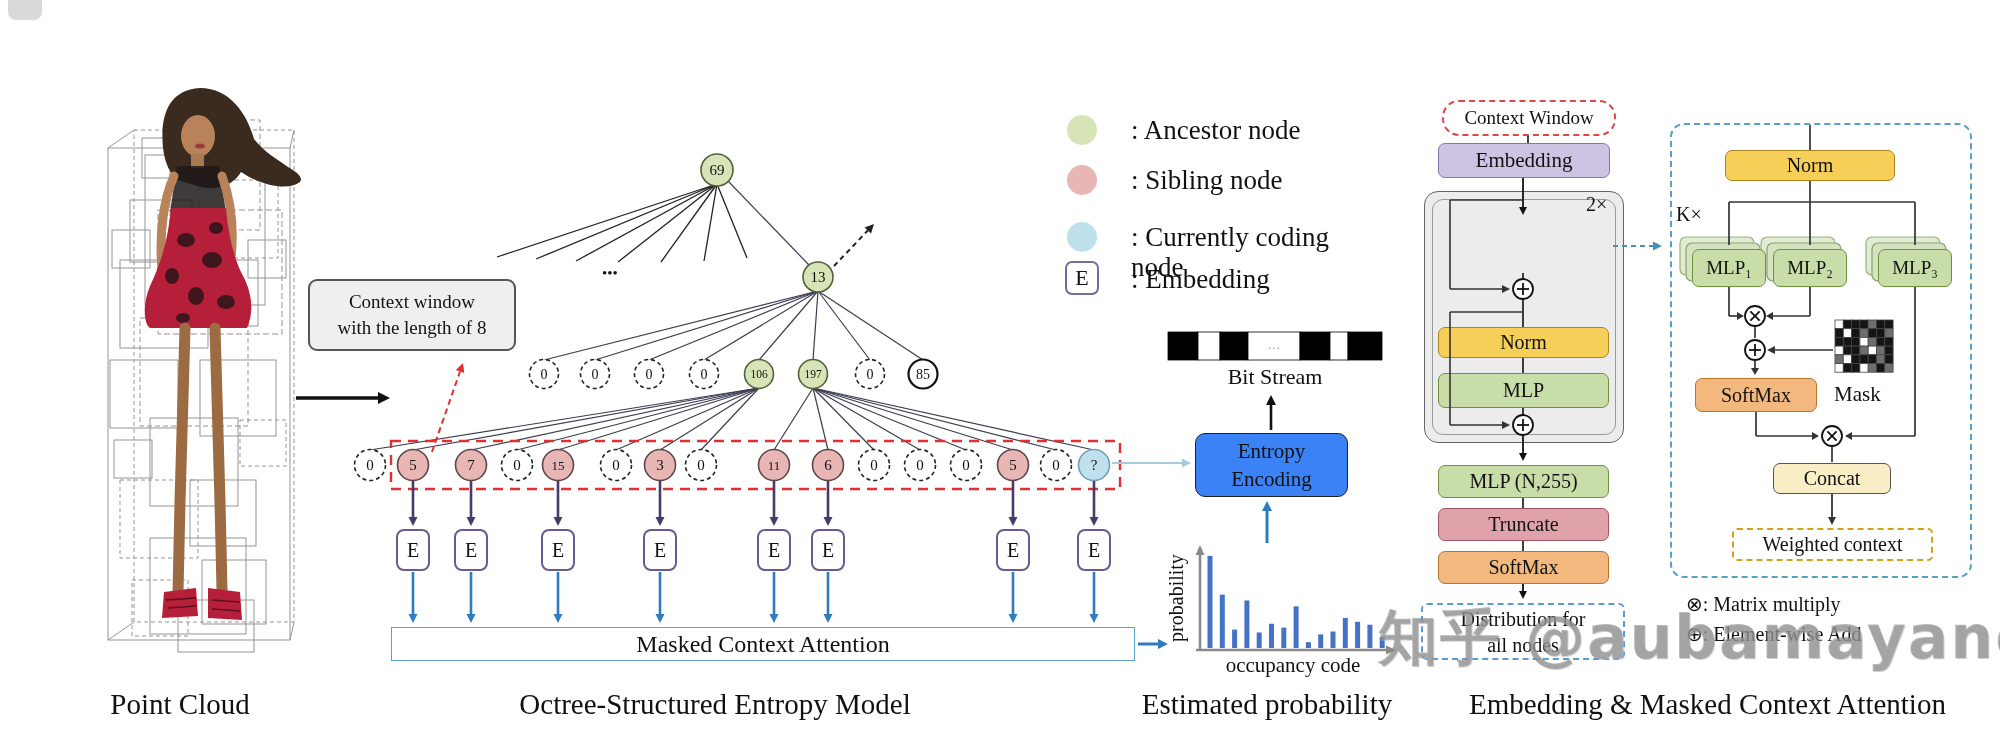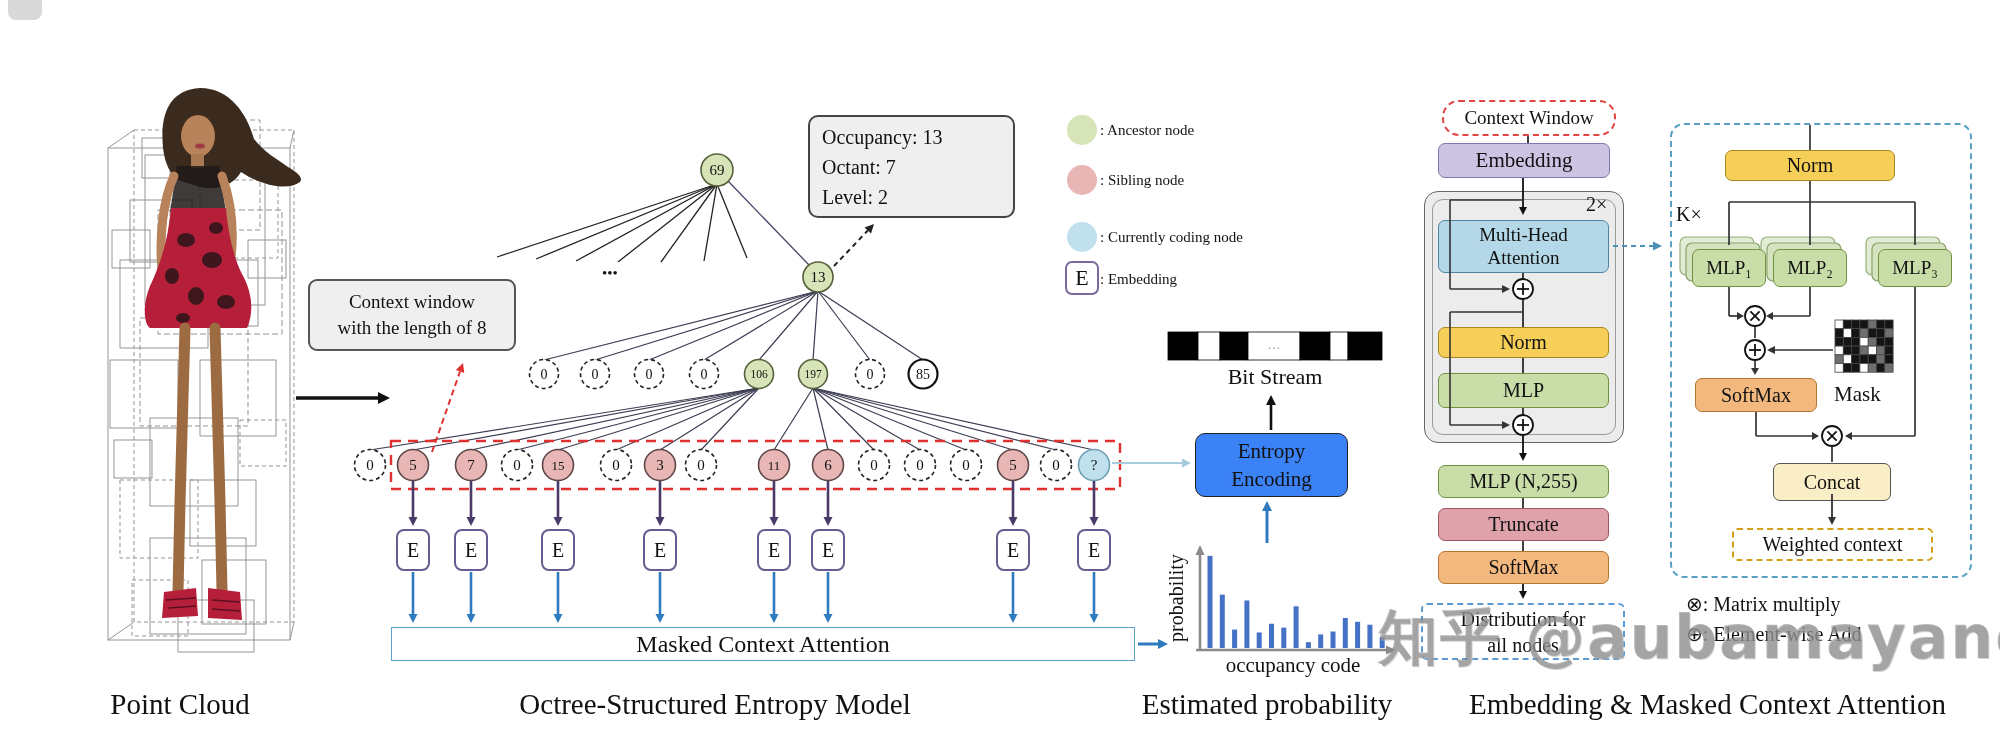--- a/index.html
+++ b/index.html
@@ -10,21 +10,21 @@
   .col{display:flex;flex-direction:column;align-items:center;justify-content:center;text-align:center;}
   svg.layer{position:absolute;left:0;top:0;pointer-events:none;}
   #under{z-index:1;} .z2{z-index:2;} .z3{z-index:3;} #ov{z-index:4;} .z10{z-index:10;}
 
   .notebox{background:#efefef;border:2px solid #555;border-radius:9px;font-size:19px;line-height:1.35;}
   .occbox{background:#efefef;border:2px solid #444;border-radius:10px;font-size:20px;line-height:1.5;
           display:flex;flex-direction:column;justify-content:center;padding-left:12px;}
   .caption{font-size:29px;text-align:center;}
   .legend-dot{width:30px;height:30px;border-radius:50%;}
   .c-ancestor{background:#d6e4b8;} .c-sibling{background:#e9b6b6;} .c-current{background:#bfe0ec;}
-  .legend-lab{font-size:15px;line-height:30px;}
+  .legend-lab{font-size:27px;line-height:30px;margin-left:31px;}
   .ebox-leg{width:34px;height:34px;border:2px solid #7a6a9c;border-radius:7px;background:#fff;
             font-size:22px;display:flex;align-items:center;justify-content:center;}
   .mcabox{border:1.6px solid #5ba3c9;background:#fff;font-size:24px;}
   .entbox{border:1.8px solid #222;border-radius:10px;background:#3b82f6;font-size:21px;line-height:1.35;}
   .bslab{font-size:22px;text-align:center;}
 
   .rp{border-radius:7px;font-size:20px;}
   .rp-sm{line-height:1.2;}
   .cwred{border:2px dashed #e24444;border-radius:17px;background:#fff;font-size:19px;}
   .emb{background:#cdc3e3;border:1.5px solid #8674ae;}
@@ -120,25 +120,20 @@
           <line x1="162" y1="549" x2="190" y2="551"></line>
         </g>
     </svg>
   </div>
 
   <div class="abs z3 notebox col" style="left:308px;top:279px;width:208px;height:72px;">
     <span>Context window</span>
     <span>with the length of 8</span>
   </div>
 
-  <div class="abs z3 occbox" style="left:808px;top:115px;width:207px;height:103px;">
-    <span>Occupancy: 13</span>
-    <span>Octant: 7</span>
-    <span>Level: 2</span>
-  </div>
 
   <div class="abs z3" style="left:1052px;top:108px;width:300px;height:200px;">
     <div class="abs legend-dot c-ancestor" style="left:15px;top:7px;"></div>
     <div class="abs legend-lab" style="left:48px;top:7px;">: Ancestor node</div>
     <div class="abs legend-dot c-sibling" style="left:15px;top:57px;"></div>
     <div class="abs legend-lab" style="left:48px;top:57px;">: Sibling node</div>
     <div class="abs legend-dot c-current" style="left:15px;top:114px;"></div>
     <div class="abs legend-lab" style="left:48px;top:114px;">: Currently coding node</div>
     <div class="abs ebox-leg" style="left:13px;top:153px;">
         <span>E</span>
@@ -158,24 +153,20 @@
 
   <div class="abs z3 cwred ctr" style="left:1442px;top:100px;width:174px;height:36px;">
     <span>Context Window</span>
   </div>
   <div class="abs z2 grayout" style="left:1424px;top:191px;width:200px;height:252px;"></div>
   <div class="abs z2 grayin" style="left:1432px;top:199px;width:184px;height:236px;"></div>
   <div class="abs z3 oplab" style="left:1586px;top:193px;width:40px;height:24px;">2×</div>
   <div class="abs z3 rp emb ctr" style="left:1438px;top:143px;width:172px;height:35px;font-size:21px;">
     <span>Embedding</span>
   </div>
-  <div class="abs z3 rp mha col rp-sm" style="left:1438px;top:220px;width:171px;height:53px;">
-    <span>Multi-Head</span>
-    <span>Attention</span>
-  </div>
   <div class="abs z3 rp ylw ctr" style="left:1438px;top:327px;width:171px;height:31px;">
     <span>Norm</span>
   </div>
   <div class="abs z3 rp grn ctr" style="left:1438px;top:373px;width:171px;height:35px;">
     <span>MLP</span>
   </div>
   <div class="abs z3 rp grn ctr" style="left:1438px;top:465px;width:171px;height:33px;justify-content:center;">
     <span>MLP (N,255)</span>
   </div>
   <div class="abs z3 rp pnk ctr" style="left:1438px;top:508px;width:171px;height:33px;">
@@ -200,21 +191,21 @@
   <div class="abs z3 rp grn ctr rp-sm" style="left:1773px;top:249px;width:74px;height:38px;font-size:19px;">
     <span>MLP₂</span>
   </div>
   <div class="abs z3 rp grn ctr rp-sm" style="left:1878px;top:249px;width:74px;height:38px;font-size:19px;">
     <span>MLP₃</span>
   </div>
   <div class="abs z3 smalllab" style="left:1834px;top:382px;width:70px;height:26px;">Mask</div>
   <div class="abs z3 rp org ctr" style="left:1695px;top:378px;width:122px;height:34px;">
     <span>SoftMax</span>
   </div>
-  <div class="abs z3 rp crm ctr" style="left:1773px;top:463px;width:118px;height:38px;">
+  <div class="abs z3 rp crm ctr" style="left:1773px;top:463px;width:118px;height:31px;">
     <span>Concat</span>
   </div>
   <div class="abs z3 wctx ctr" style="left:1732px;top:528px;width:201px;height:33px;">
     <span>Weighted context</span>
   </div>
   <div class="abs z3 oplab" style="left:1686px;top:592px;width:300px;height:26px;">⊗: Matrix multiply</div>
   <div class="abs z3 oplab" style="left:1686px;top:622px;width:300px;height:26px;">⊕: Element-wise Add</div>
 
   <div class="abs z3 caption" style="left:60px;top:688px;width:240px;">Point Cloud</div>
   <div class="abs z3 caption" style="left:475px;top:688px;width:480px;">Octree-Structured Entropy Model</div>

